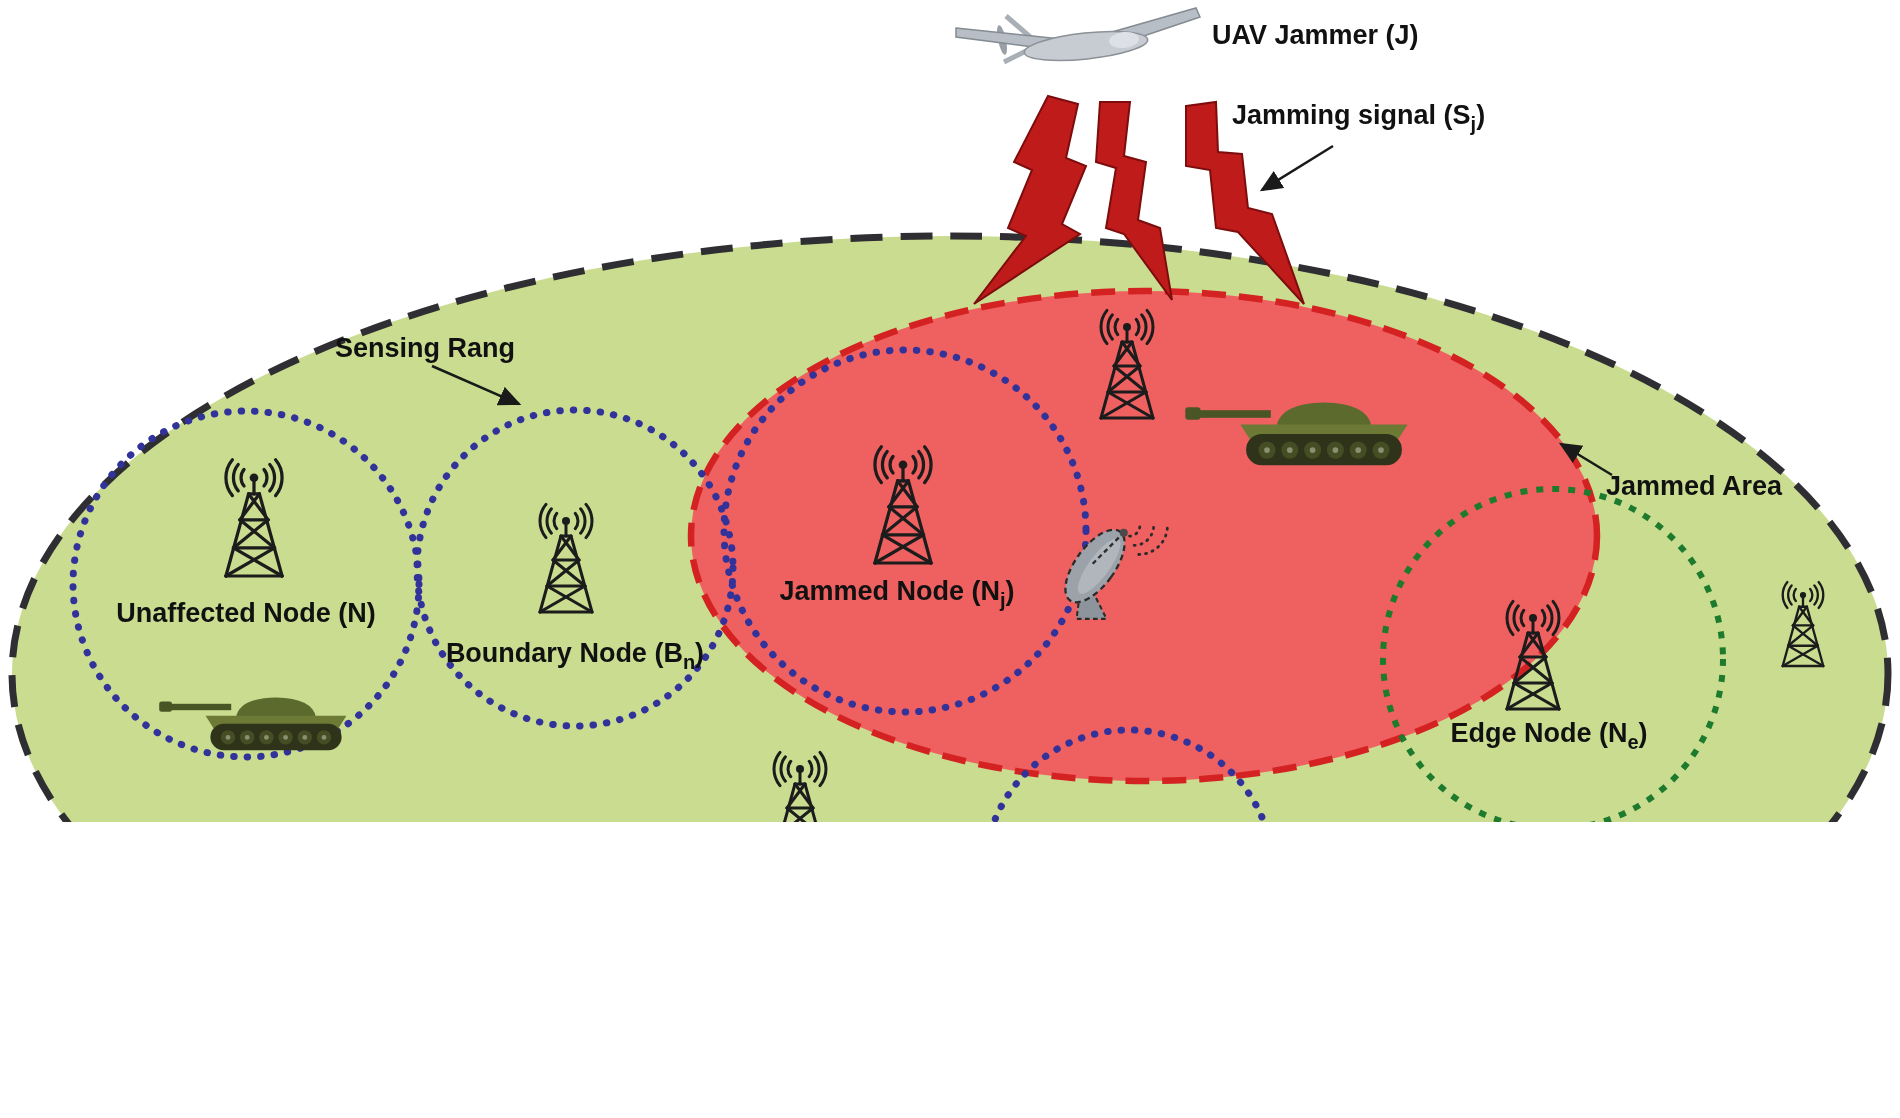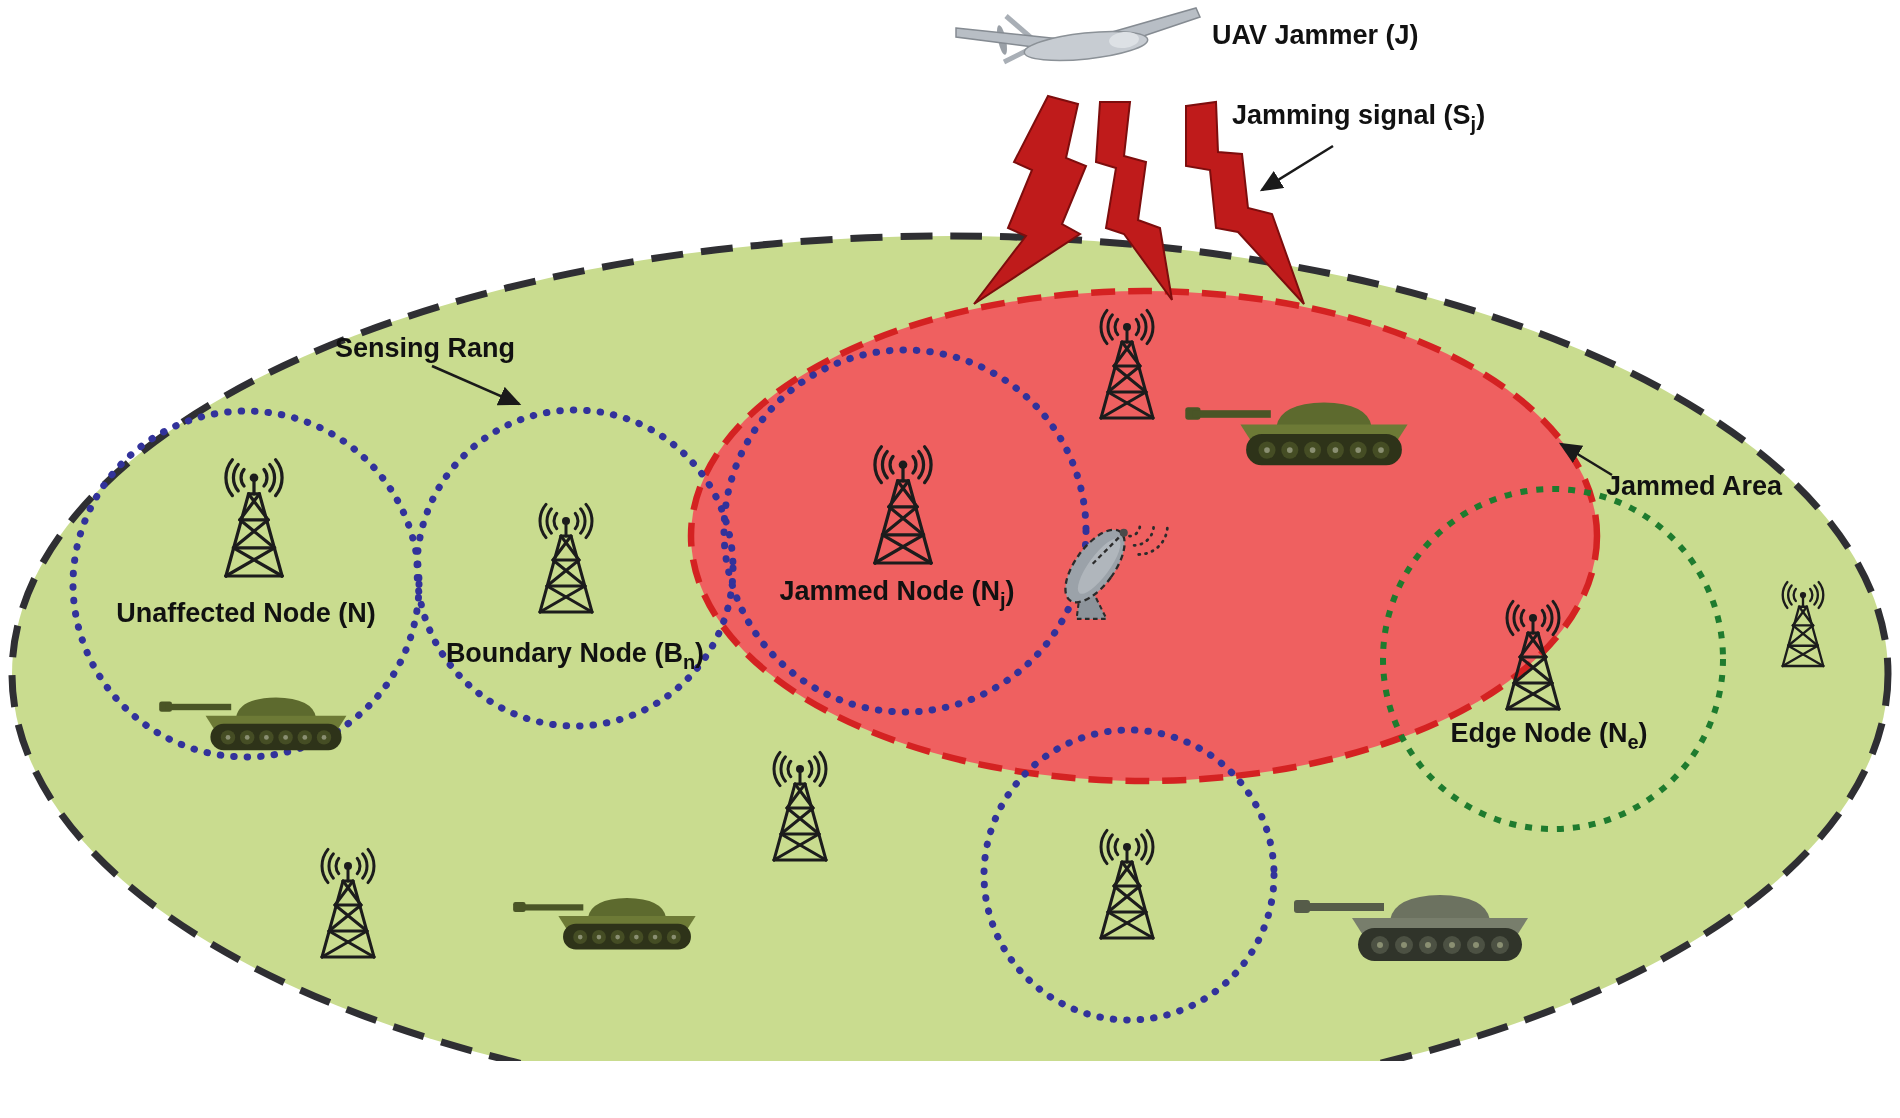--- a/index.html
+++ b/index.html
@@ -1,16 +1,16 @@
 <!DOCTYPE html>
 <html style="--network-area-fill: #c9dc8f; --network-area-border: #2f2f33; --jammed-area-fill: #ef6060; --jammed-area-border: #d42222; --sensing-ring-blue: #32329b; --sensing-ring-green: #1e7b2e; --bolt-red: #bf1b1b; --label-text: #111111;"><head>
 <meta charset="utf-8">
 <style>
   html,body{margin:0;padding:0;background:#ffffff}
-  .canvas{width:1900px;height:1061px;position:relative;font-family:"Liberation Sans",sans-serif;overflow:hidden}
+  .canvas{width:1900px;height:822px;position:relative;font-family:"Liberation Sans",sans-serif;overflow:hidden}
   svg{display:block}
   text.lbl{font-family:"Liberation Sans",sans-serif;font-weight:bold;font-size:27px;fill:var(--label-text,#111)}
   text.lbl .sub{font-size:20px}
   .area-outer{fill:var(--network-area-fill,#c9dc8f);stroke:var(--network-area-border,#2f2f33);stroke-width:7;stroke-dasharray:32 18}
   .area-jammed{fill:var(--jammed-area-fill,#ef6060);stroke:var(--jammed-area-border,#d42222);stroke-width:6.5;stroke-dasharray:24 13}
   .ring-blue{fill:none;stroke:var(--sensing-ring-blue,#32329b);stroke-width:7;stroke-dasharray:0.5 13;stroke-linecap:round}
   .ring-green{fill:none;stroke:var(--sensing-ring-green,#1e7b2e);stroke-width:6;stroke-dasharray:7 9}
   .tower{stroke:#1c1c1c;stroke-width:3;fill:none;stroke-linecap:round}
   .bolt{fill:var(--bolt-red,#bf1b1b);stroke:#7d0d0d;stroke-width:2;stroke-linejoin:miter}
   .ann{stroke:#1a1a1a;stroke-width:2.5;fill:none}

